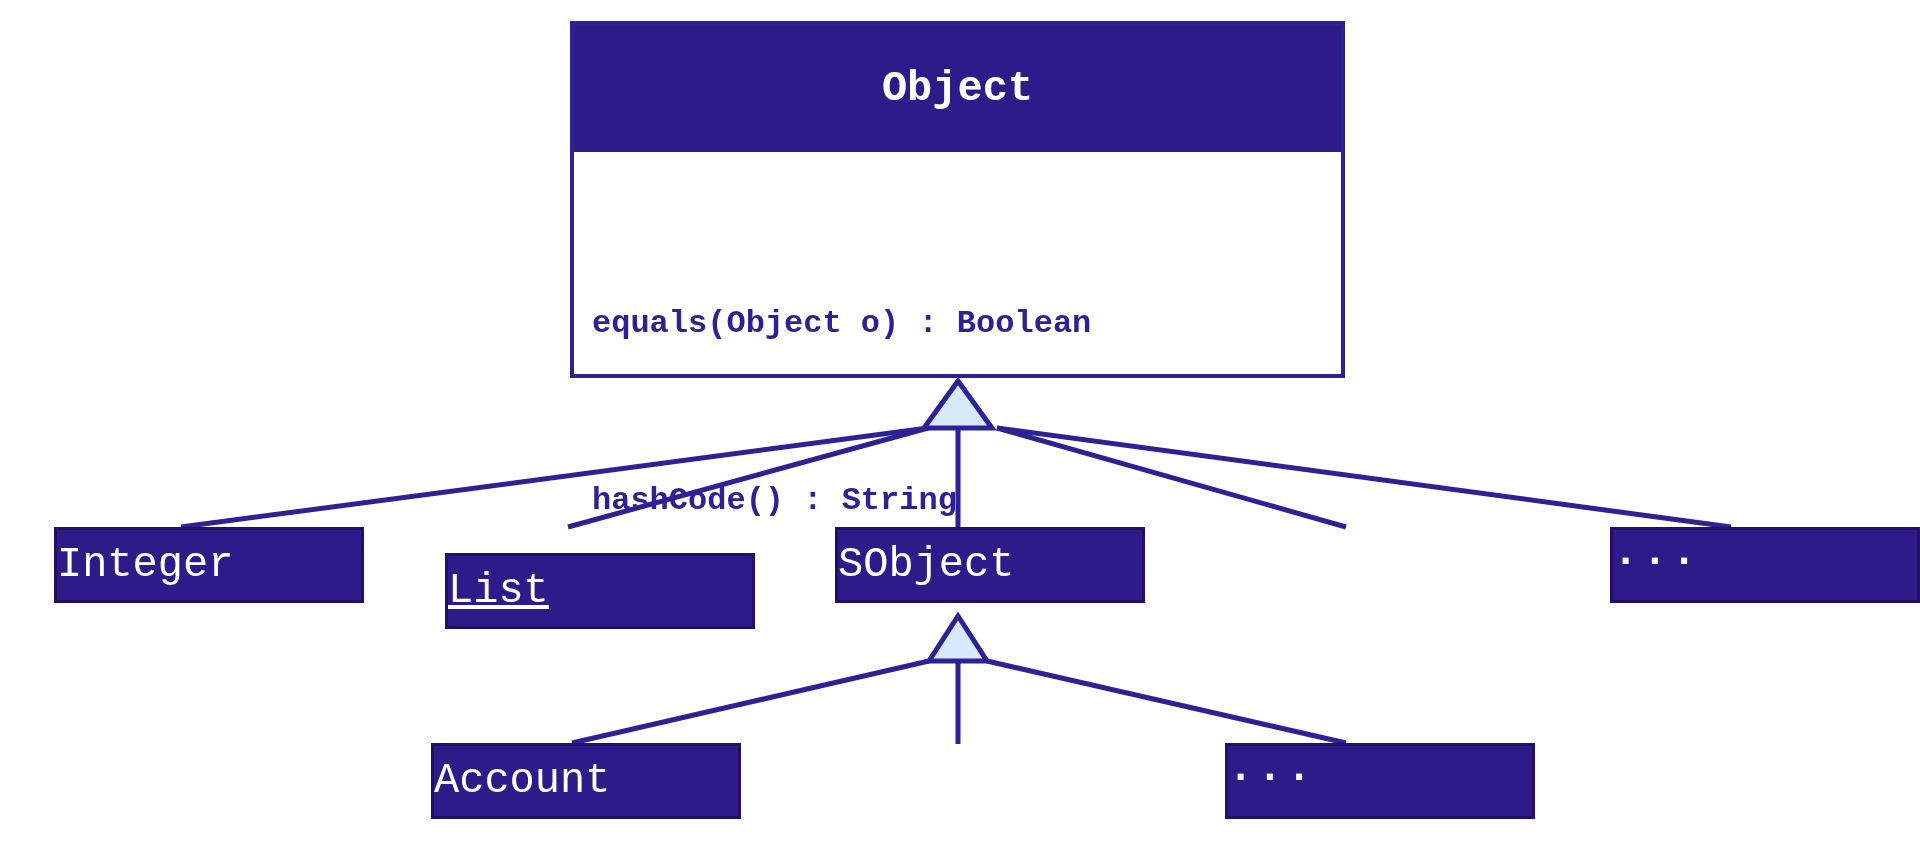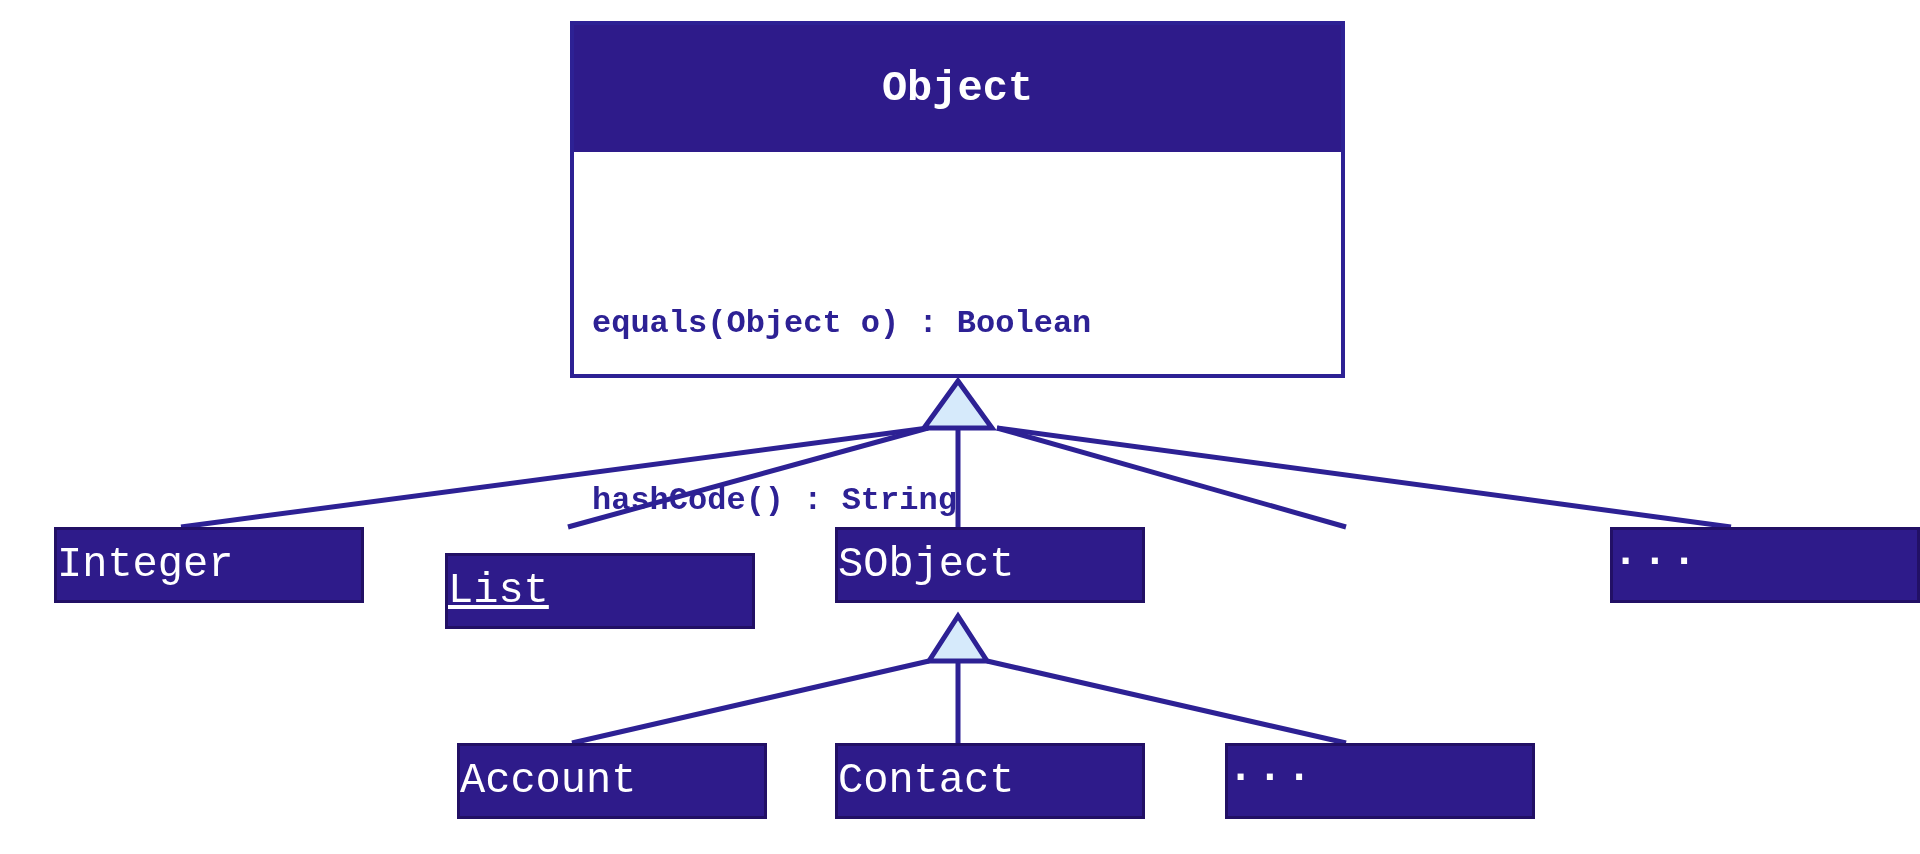--- a/index.html
+++ b/index.html
@@ -123,23 +123,20 @@
   <div class="class-node" style="left:413px;  top:553px;text-decoration:underline;">
     <span class="label">List</span>
   </div>
   <div class="class-node" style="left:803px;  top:527px;">
     <span class="label">SObject</span>
   </div>
   <div class="class-node" style="left:1578px; top:527px;">
     <span class="label ellipsis-label">...</span>
   </div>
 
-  <div class="class-node" style="left:425px;  top:743px;">
+  <div class="class-node" style="left:399px;  top:743px;">
     <span class="label">Account</span>
-  </div>
-  <div class="class-node" style="left:803px;  top:743px;">
-    <span class="label">Contact</span>
   </div>
   <div class="class-node" style="left:1193px; top:743px;">
     <span class="label ellipsis-label">...</span>
   </div>
 
 </div>
 
 </body></html>

